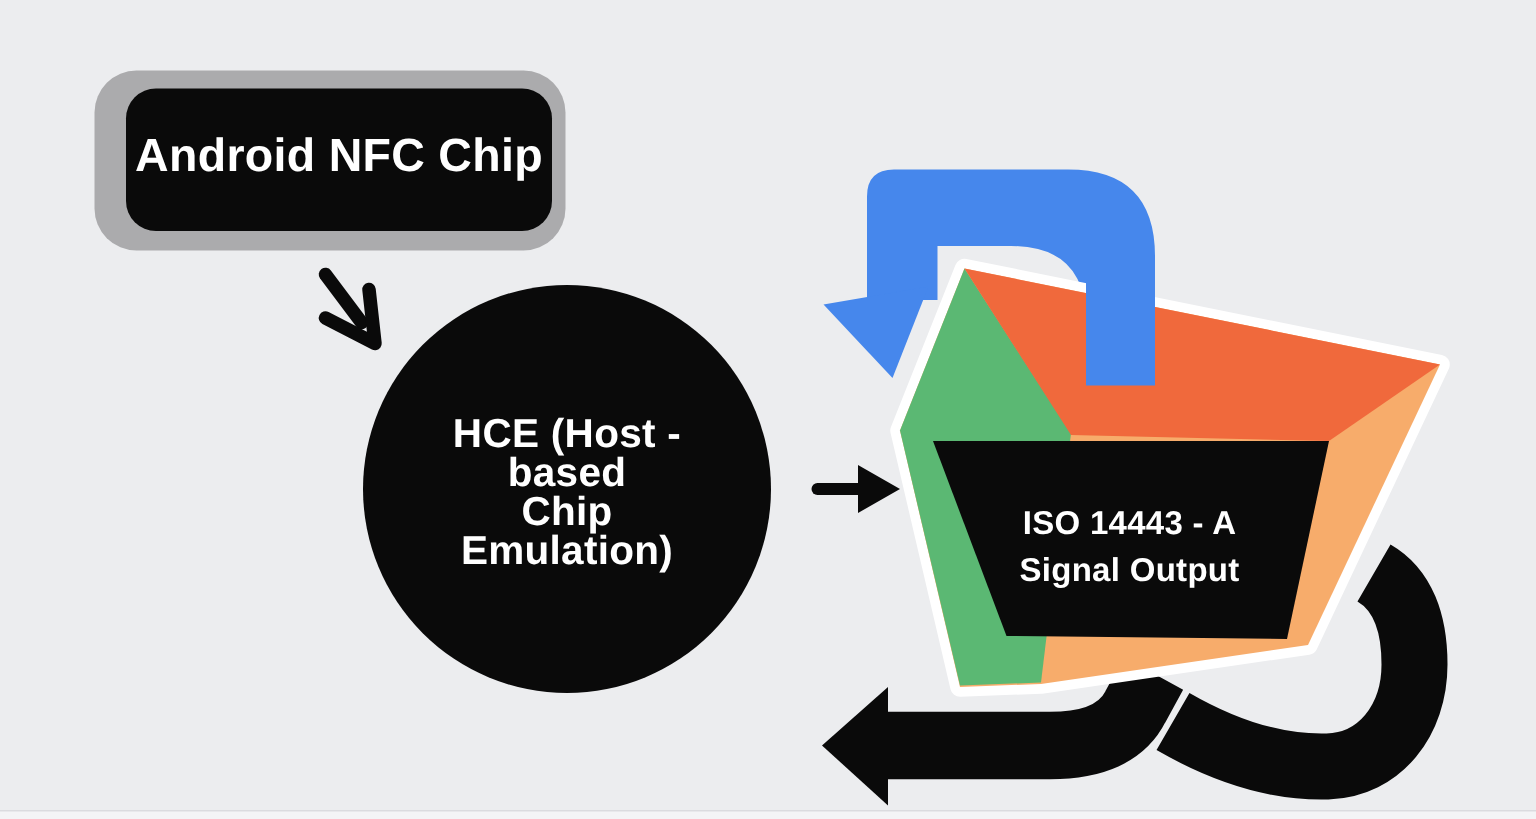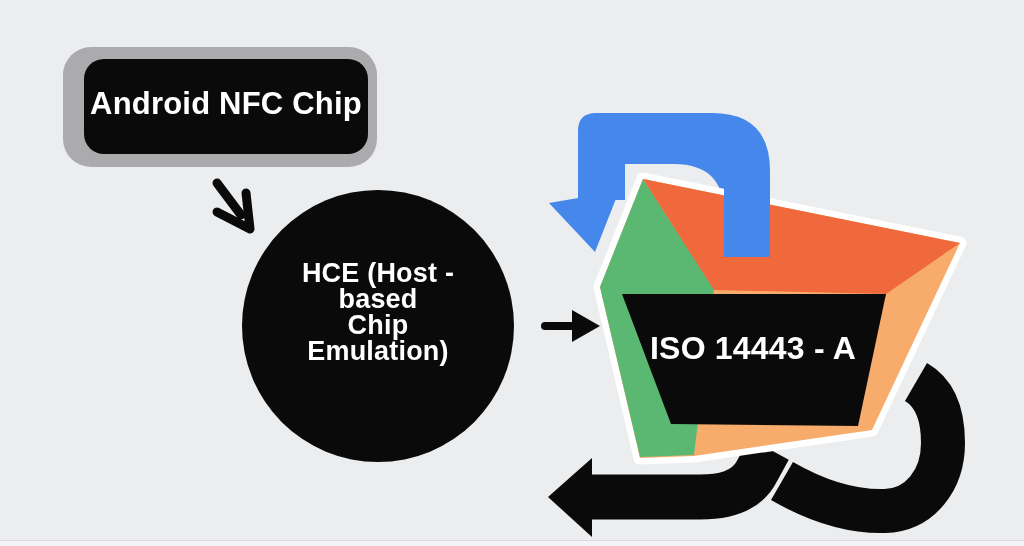--- a/index.html
+++ b/index.html
@@ -8,22 +8,22 @@
     background:#ECEDEF;
     font-family:"Liberation Sans", sans-serif;
   }
   #diagram-svg{position:absolute;left:0;top:0;width:1024px;height:546px;}
   .node-label{
     position:absolute;color:#ffffff;font-weight:700;text-align:center;
     display:flex;flex-direction:column;align-items:center;justify-content:center;
     letter-spacing:0.2px;
   }
   #chip-label{left:84px;top:59px;width:284px;height:89px;font-size:31px;}
-  #hce-label{left:238px;top:260px;width:280px;font-size:27px;line-height:26px;}
-  #iso-label{left:613px;top:333px;width:280px;font-size:32px;line-height:31px;}
+  #hce-label{left:238px;top:276px;width:280px;font-size:27px;line-height:26px;}
+  #iso-label{left:613px;top:333px;width:280px;font-size:22px;line-height:31px;}
   #bottom-strip{
     position:absolute;left:0;bottom:0;width:1024px;height:5px;
     background:#F4F4F6;border-top:1px solid #DBDBDF;
   }
 </style>
 </head>
 <body>
 
 <div id="stage">
 
@@ -73,16 +73,17 @@
 
   <div class="node-label" id="hce-label">
     <span>HCE (Host -</span>
     <span>based</span>
     <span>Chip</span>
     <span>Emulation)</span>
   </div>
 
   <div class="node-label" id="iso-label">
     <span>ISO 14443 - A</span>
+    <span>Signal Output</span>
   </div>
 
   <div id="bottom-strip"></div>
 </div>
 
 </body></html>

